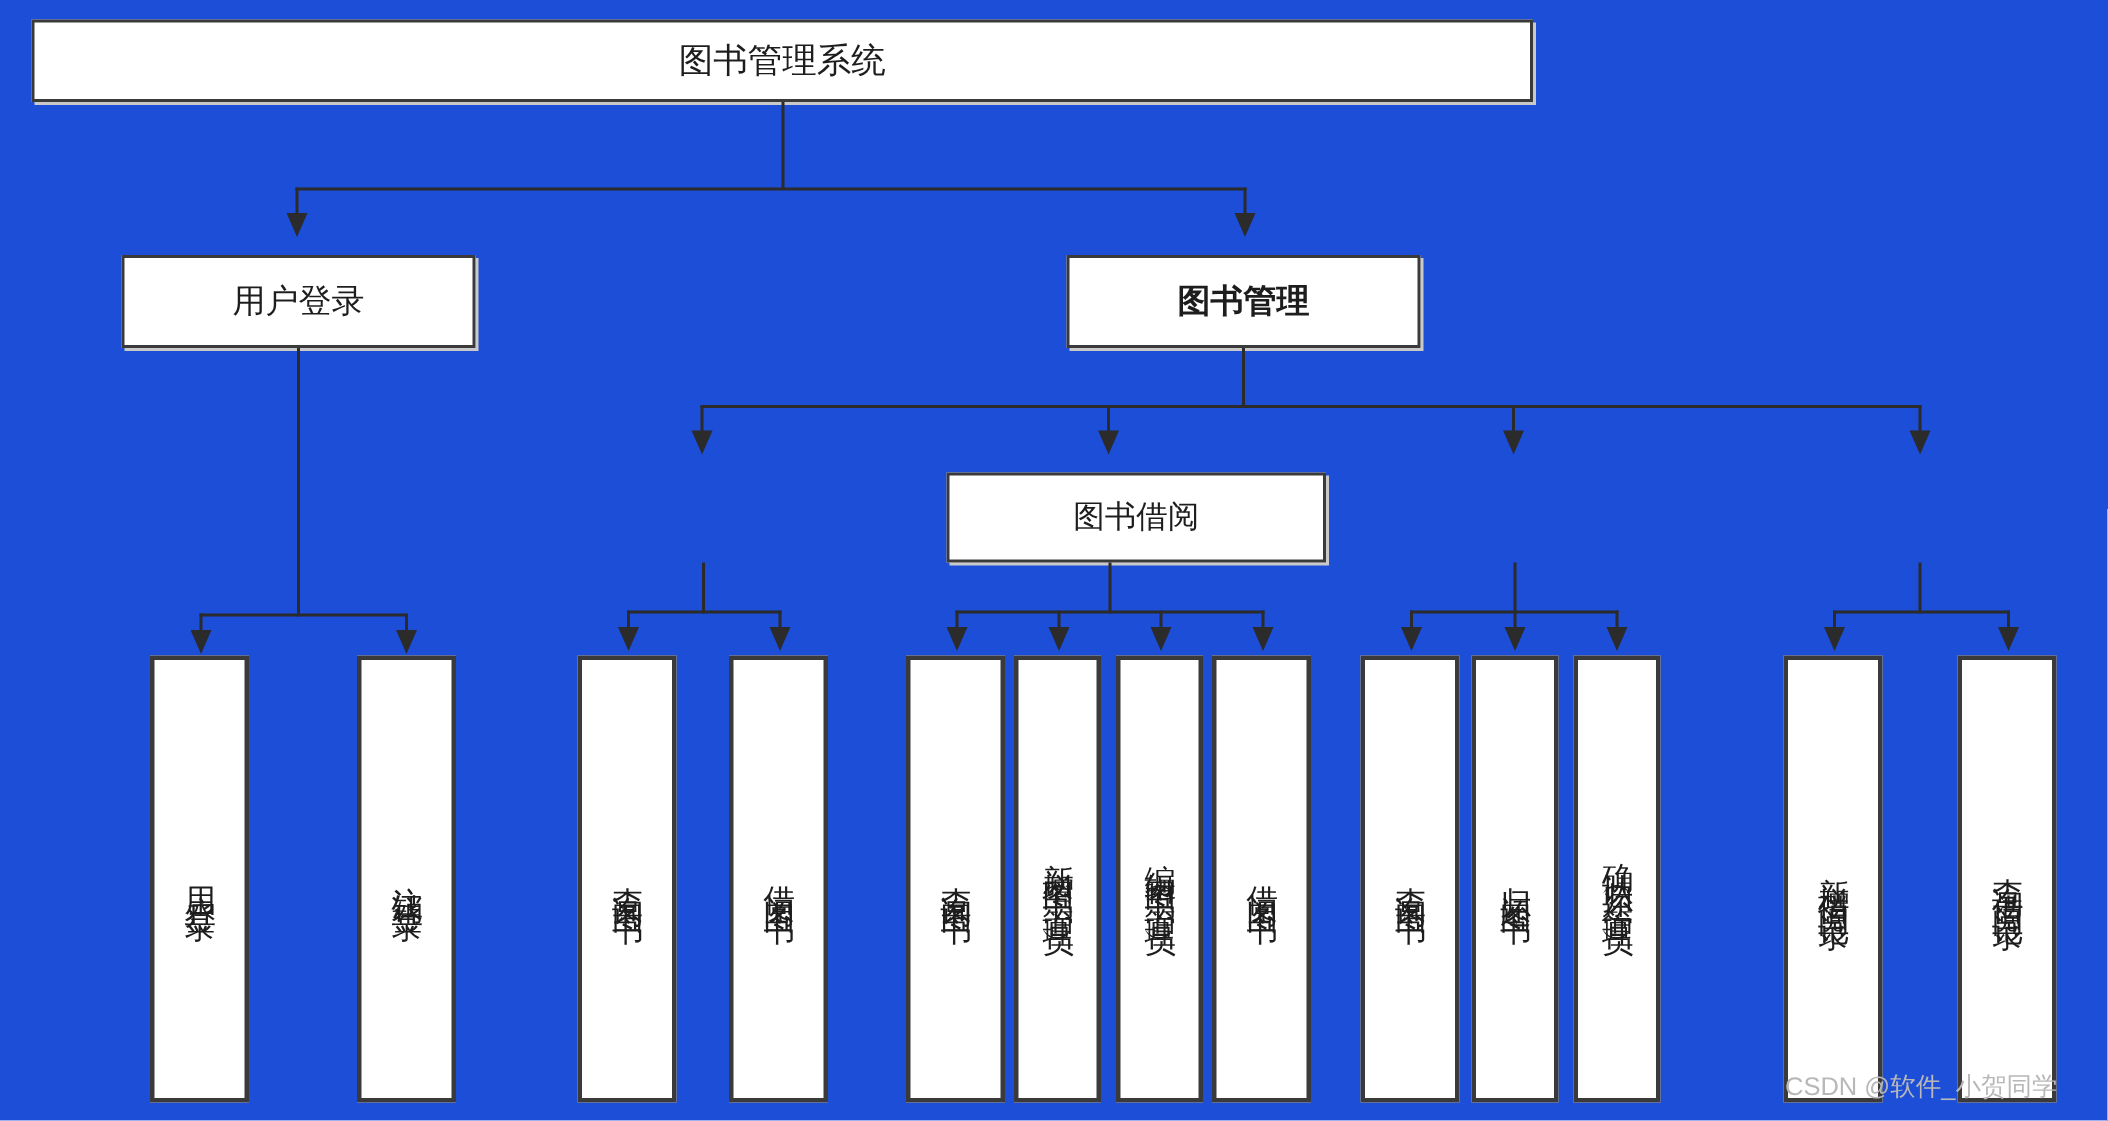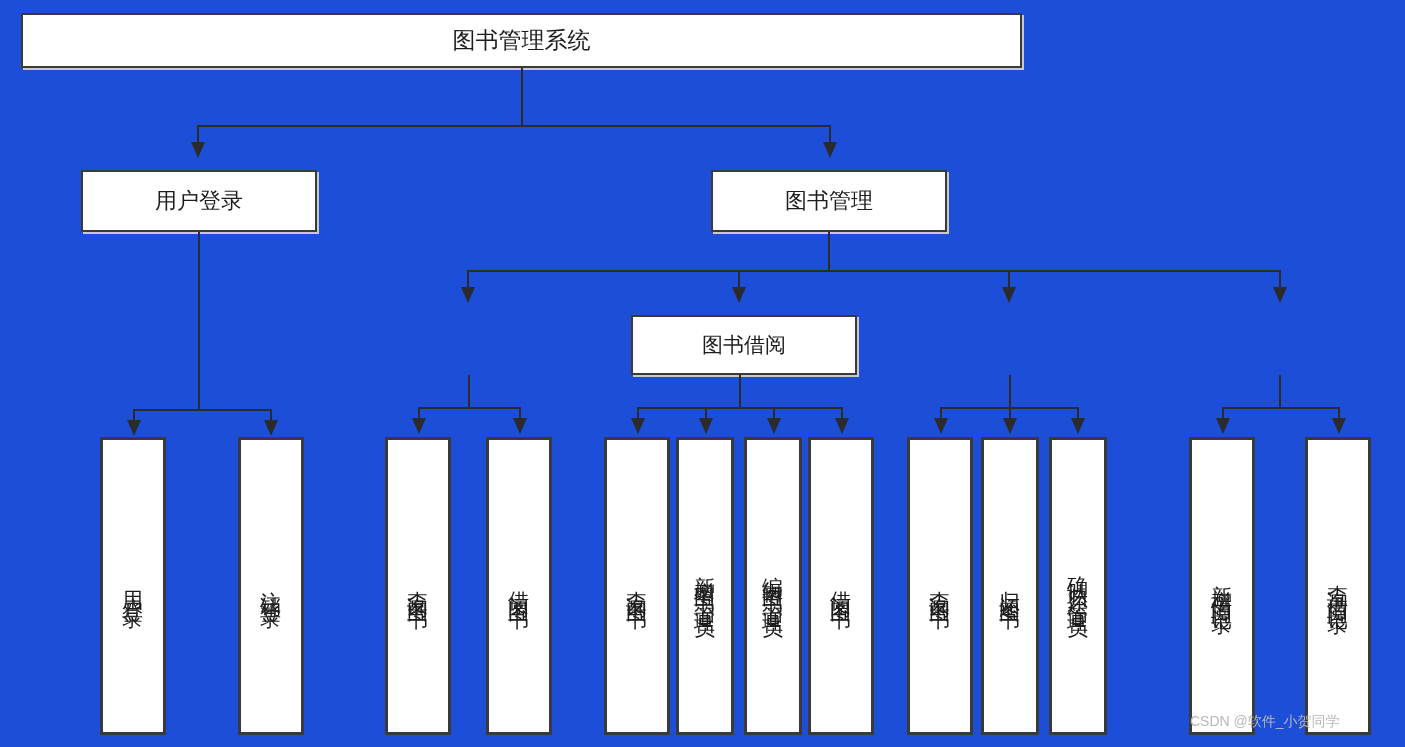--- a/index.html
+++ b/index.html
@@ -67,21 +67,21 @@
     position:absolute;
     width:0;height:0;
     border-left:7px solid transparent;
     border-right:7px solid transparent;
     border-top:16px solid #2b2b2b;
   }
   
   #watermark{
     position:absolute;
     color:#b8b8b8;
-    font-size:14px;
+    font-size:17px;
     white-space:nowrap;
     pointer-events:none;
     left:1190px;
     top:713px;
   }
 </style>
 </head>
 <body>
 
 <div id="canvas">
@@ -94,21 +94,21 @@
   <div class="hline" style="left:197px;top:125px;width:634px;"></div>
   <div class="vline" style="left:197px;top:125px;height:18px;"></div>
   <div class="arrow" style="left:191px;top:142px;"></div>
   <div class="vline" style="left:829px;top:125px;height:18px;"></div>
   <div class="arrow" style="left:823px;top:142px;"></div>
 
   <div class="node lvl-2 shadowed" style="left:81px;top:170px;width:236px;height:62px;">
     <span class="label">用户登录</span>
   </div>
 
-  <div class="node lvl-2 shadowed" style="left:711px;top:170px;width:236px;height:62px;">
+  <div class="node lvl-2 shadowed" style="left:711px;top:170px;width:236px;height:62px;font-weight:bold;">
     <span class="label">图书管理</span>
   </div>
 
   <div class="vline" style="left:198px;top:232px;height:179px;"></div>
   <div class="hline" style="left:133px;top:409px;width:138px;"></div>
   <div class="vline" style="left:133px;top:409px;height:12px;"></div>
   <div class="arrow" style="left:127px;top:420px;"></div>
   <div class="vline" style="left:270px;top:409px;height:12px;"></div>
   <div class="arrow" style="left:264px;top:420px;"></div>
 
@@ -116,21 +116,21 @@
   <div class="hline" style="left:467px;top:270px;width:814px;"></div>
   <div class="vline" style="left:467px;top:270px;height:18px;"></div>
   <div class="arrow" style="left:461px;top:287px;"></div>
   <div class="vline" style="left:738px;top:270px;height:18px;"></div>
   <div class="arrow" style="left:732px;top:287px;"></div>
   <div class="vline" style="left:1008px;top:270px;height:18px;"></div>
   <div class="arrow" style="left:1002px;top:287px;"></div>
   <div class="vline" style="left:1279px;top:270px;height:18px;"></div>
   <div class="arrow" style="left:1273px;top:287px;"></div>
 
-  <div class="node lvl-3 shadowed" style="left:631px;top:315px;width:226px;height:60px;">
+  <div class="node lvl-3 shadowed" style="left:631px;top:315px;width:253px;height:60px;">
     <span class="label">图书借阅</span>
   </div>
 
   <div class="vline" style="left:468px;top:375px;height:34px;"></div>
   <div class="hline" style="left:418px;top:407px;width:103px;"></div>
   <div class="vline" style="left:418px;top:407px;height:12px;"></div>
   <div class="arrow" style="left:412px;top:418px;"></div>
   <div class="vline" style="left:519px;top:407px;height:12px;"></div>
   <div class="arrow" style="left:513px;top:418px;"></div>
 

